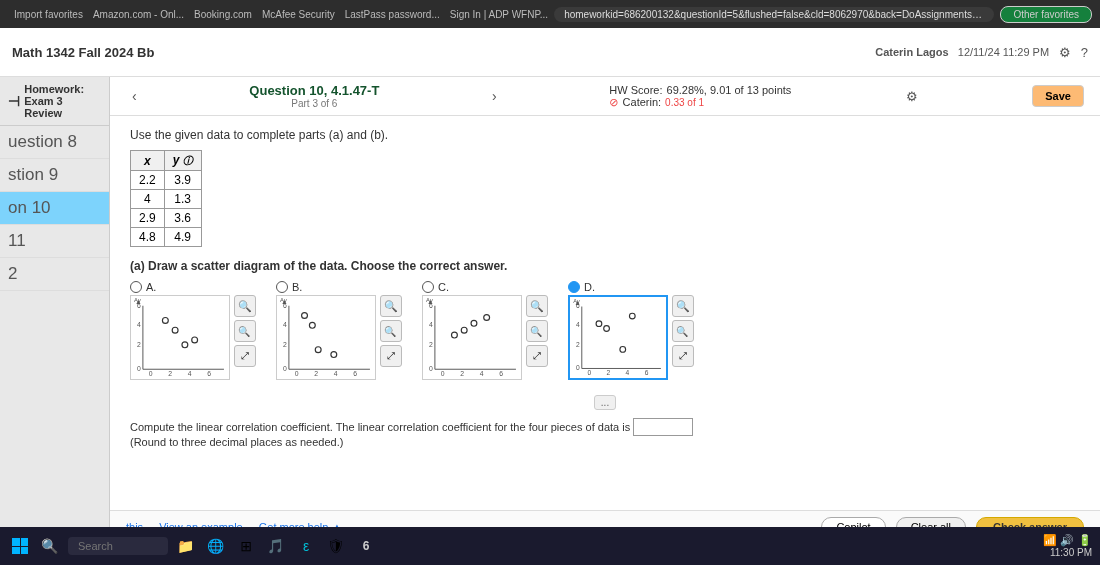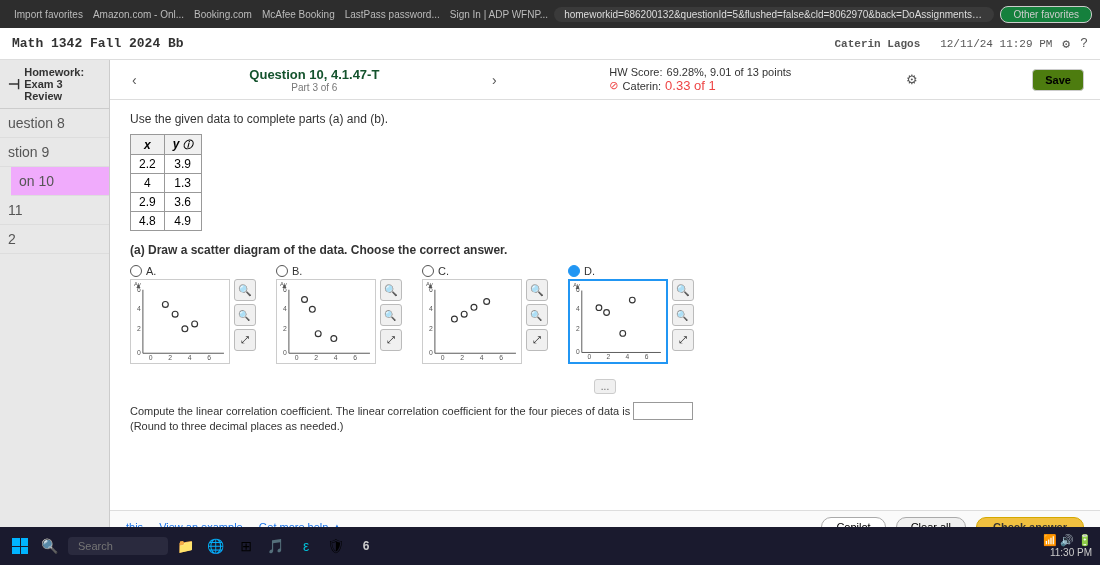--- a/index.html
+++ b/index.html
@@ -52,22 +52,21 @@
     }
 
     
     .app-header {
       background: #fff;
       border-bottom: 1px solid #ddd;
       padding: 4px 12px;
       display: flex;
       align-items: center;
       justify-content: space-between;
-      height: 32px;
-      font-family: Liberation Mono, monospace;
+      height: 49px;
     }
     .app-title {
       font-size: 13px;
       font-weight: bold;
       color: #333;
     }
     .header-right {
       display: flex;
       align-items: center;
       gap: 10px;
@@ -103,26 +102,26 @@
       font-size: 11px;
       font-weight: bold;
       color: #333;
       border-bottom: 1px solid #ccc;
       display: flex;
       align-items: center;
       gap: 4px;
     }
     .sidebar-item {
       padding: 6px 8px;
-      font-size: 14px;
+      font-size: 17px;
       color: #555;
       cursor: pointer;
       border-bottom: 1px solid #ddd;
     }
-    .sidebar-item.active { background: #f0abfc; margin-left: 11px; }
+    .sidebar-item.active { background: #7dd3fc; }
 
     
     .main-content {
       flex: 1;
       background: #fff;
       display: flex;
       flex-direction: column;
       overflow: hidden;
     }
 
@@ -158,24 +157,24 @@
       color: #333;
       text-align: left;
     }
     .hw-score .score-line {
       display: flex;
       align-items: center;
       gap: 4px;
     }
     .points-badge {
       color: #e44;
-      font-size: 13px;
+      font-size: 10px;
     }
     .save-btn {
-      background: #4d7c0f;
+      background: #fdba74;
       border: 1px solid #ccc;
       border-radius: 4px;
       padding: 4px 12px;
       font-size: 11px;
       cursor: pointer;
       font-weight: bold;
     }
 
     
     .question-body {
@@ -433,21 +432,21 @@
     .user-name { font-weight: bold; }
   </style>
 </head>
 <body>
 
 <div class="browser-bar">
   <div class="fav-links">
     <span class="fav-link">Import favorites</span>
     <span class="fav-link">Amazon.com - Onl...</span>
     <span class="fav-link">Booking.com</span>
-    <span class="fav-link">McAfee Booking</span>
+    <span class="fav-link">McAfee Security</span>
     <span class="fav-link">LastPass password...</span>
     <span class="fav-link">Sign In | ADP WFNP...</span>
   </div>
   <div class="url-bar">homeworkid=686200132&amp;questionId=5&amp;flushed=false&amp;cld=8062970&amp;back=DoAssignments.aspx</div>
   <div class="other-favs-btn">Other favorites</div>
 </div>
 
 <div class="app-container">
 
   <div class="app-header">

